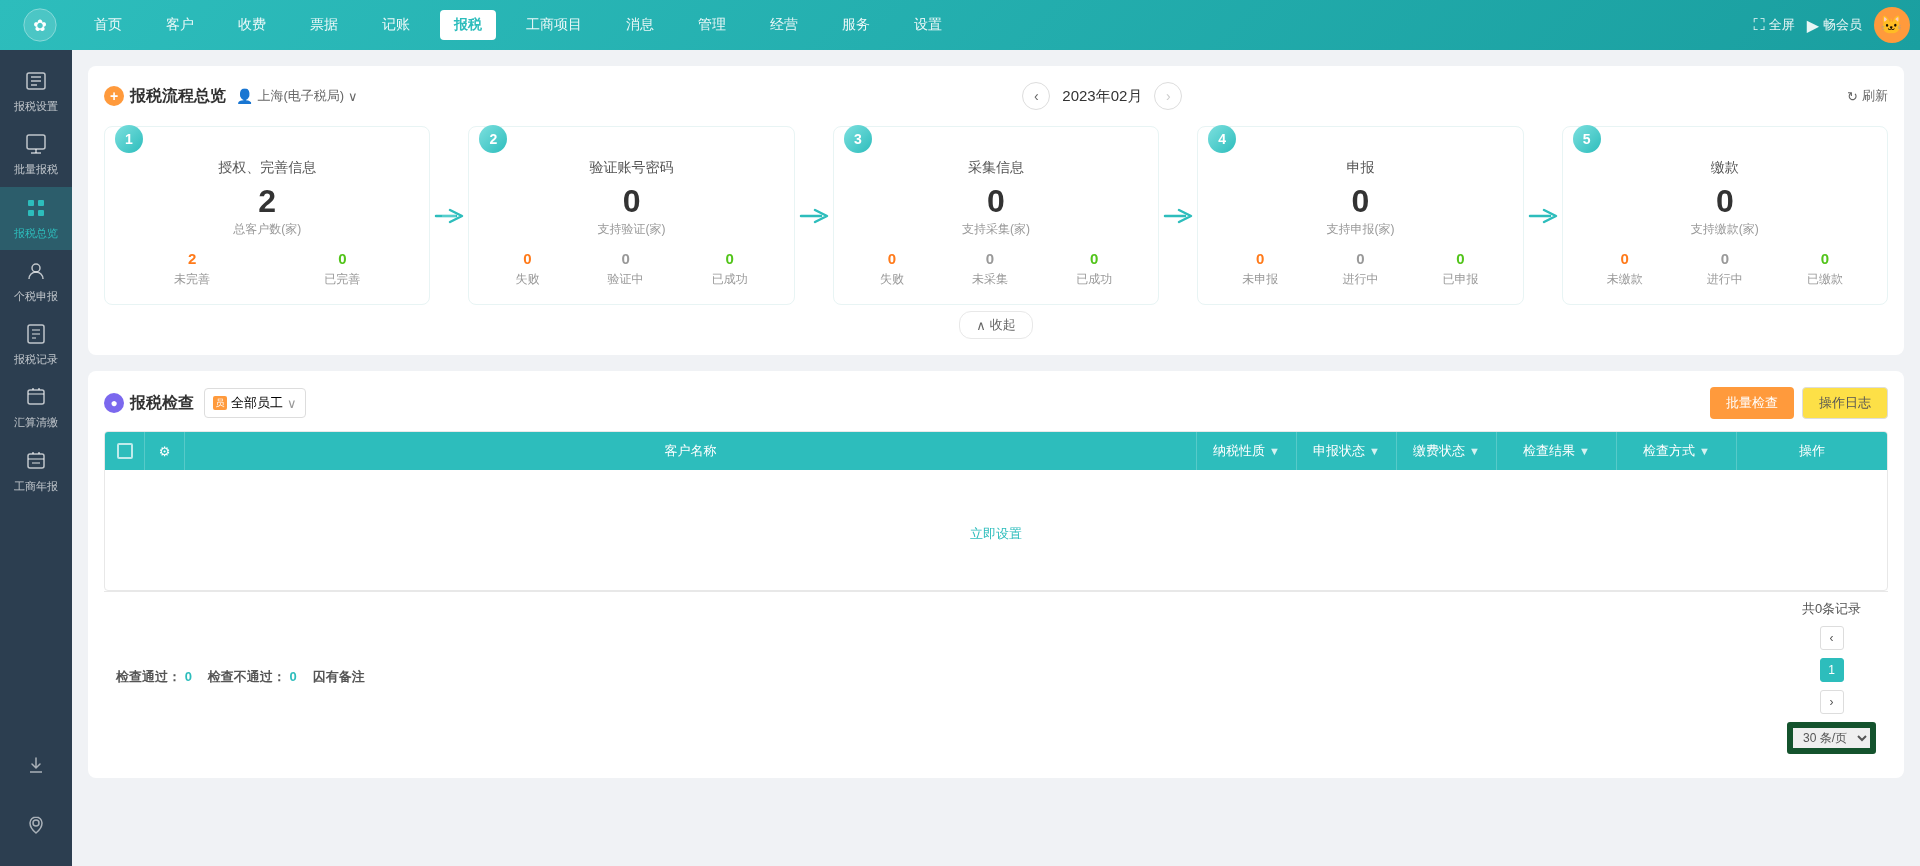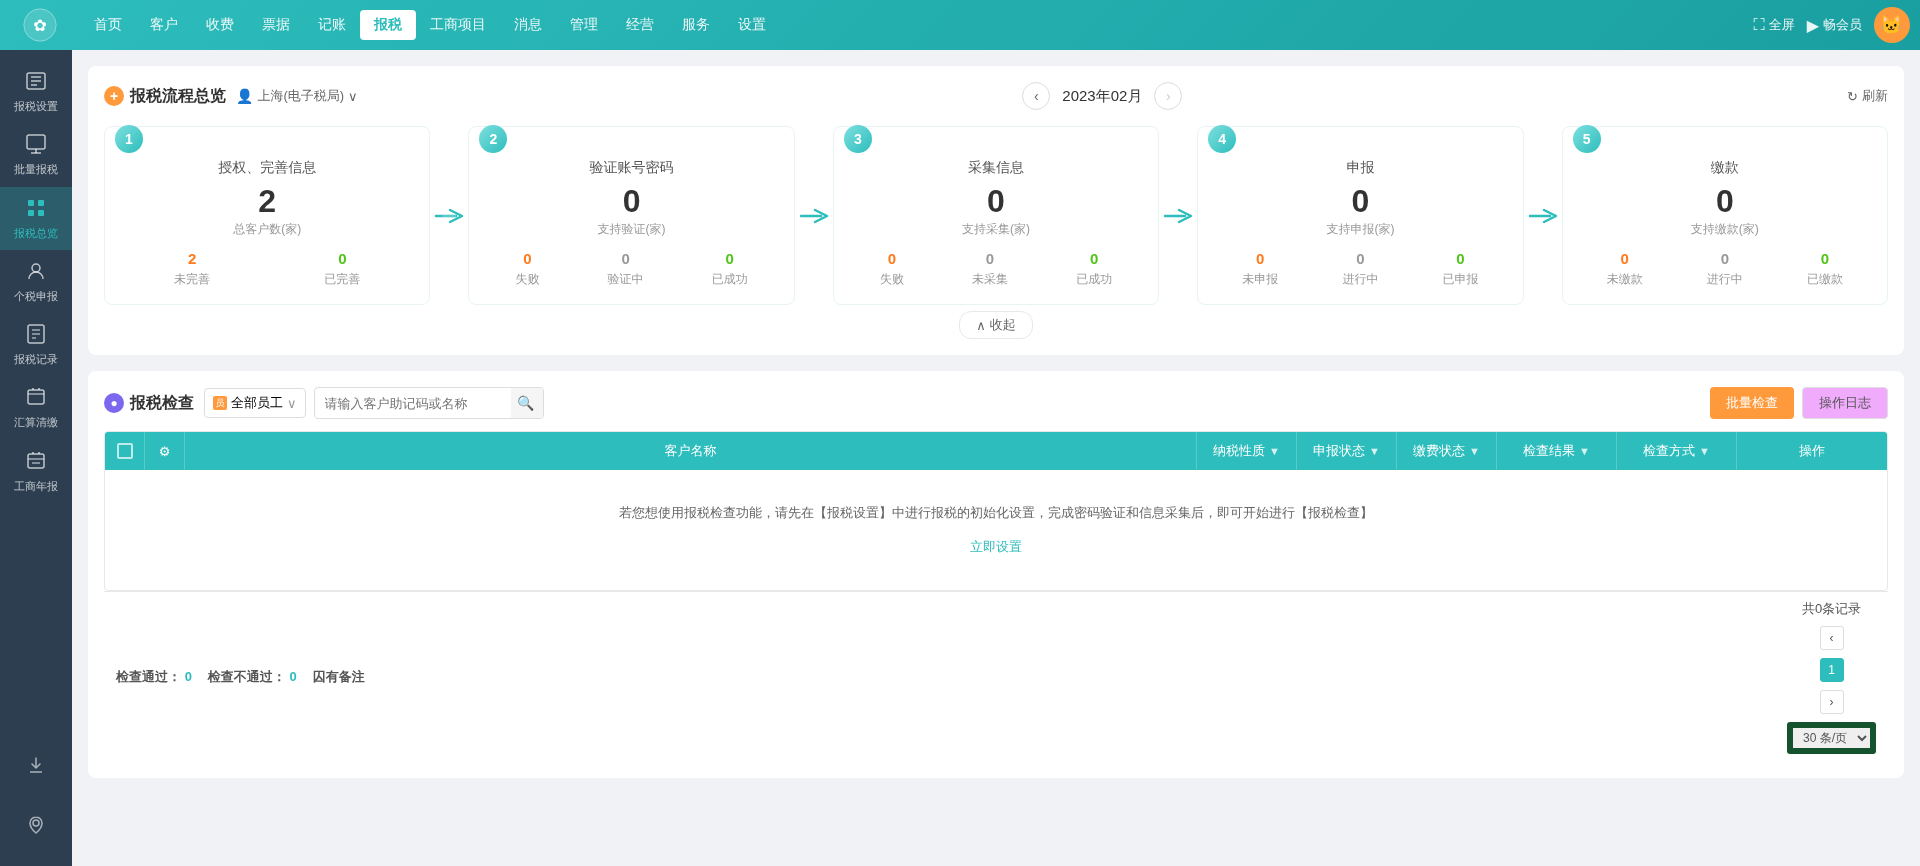--- a/index.html
+++ b/index.html
@@ -23,21 +23,21 @@
       justify-content: center;
     }
     .nav-logo-icon {
       width: 36px;
       height: 36px;
     }
     .nav-items {
       display: flex;
       align-items: flex-end;
       flex: 1;
-      gap: 0;
+      gap: 16px;
       margin-left: 10px;
     }
     .nav-item {
       color: rgba(255,255,255,0.9);
       padding: 6px 14px;
       border-radius: 4px;
       cursor: pointer;
       font-size: 14px;
       white-space: nowrap;
     }
@@ -317,21 +317,21 @@
     .btn-batch {
       background: #ff9a3c;
       color: #fff;
       border: none;
       border-radius: 4px;
       padding: 6px 16px;
       cursor: pointer;
       font-size: 13px;
     }
     .btn-log {
-      background: #f0abfc;
+      background: #fde047;
       color: #555;
       border: 1px solid #ddd;
       border-radius: 4px;
       padding: 6px 16px;
       cursor: pointer;
       font-size: 13px;
     }
 
     .filter-row {
       display: flex;
@@ -793,26 +793,20 @@
         <span>报税检查</span>
       </div>
 
       <div class="filter-row">
         <div class="filter-select">
           <div class="filter-select-icon">员</div>
           <span>全部员工</span>
           <span style="margin-left:auto; color:#999;">∨</span>
         </div>
 
-        <div class="search-box">
-          <input class="search-input" type="text" placeholder="请输入客户助记码或名称" style="">
-          <button class="search-btn">
-            <span>🔍</span>
-          </button>
-        </div>
       </div>
 
       <div class="check-header-right">
         <button class="btn-batch">批量检查</button>
         <button class="btn-log">操作日志</button>
       </div>
     </div>
 
     <div class="table-wrapper">
       <div class="table-header">
@@ -844,21 +838,20 @@
         <div class="th">
           <span>检查方式</span>
           <span class="filter-icon">▼</span>
         </div>
         <div class="th">
           <span>操作</span>
         </div>
       </div>
 
       <div class="table-body">
-        <div>若您想使用报税检查功能，请先在【报税设置】中进行报税的初始化设置，完成密码验证和信息采集后，即可开始进行【报税检查】</div>
         <div style="margin-top: 8px;">
           <a class="table-link">立即设置</a>
         </div>
       </div>
     </div>
 
     <div class="table-footer">
       <div class="footer-left">
         <span>
           <span>检查通过：</span>

